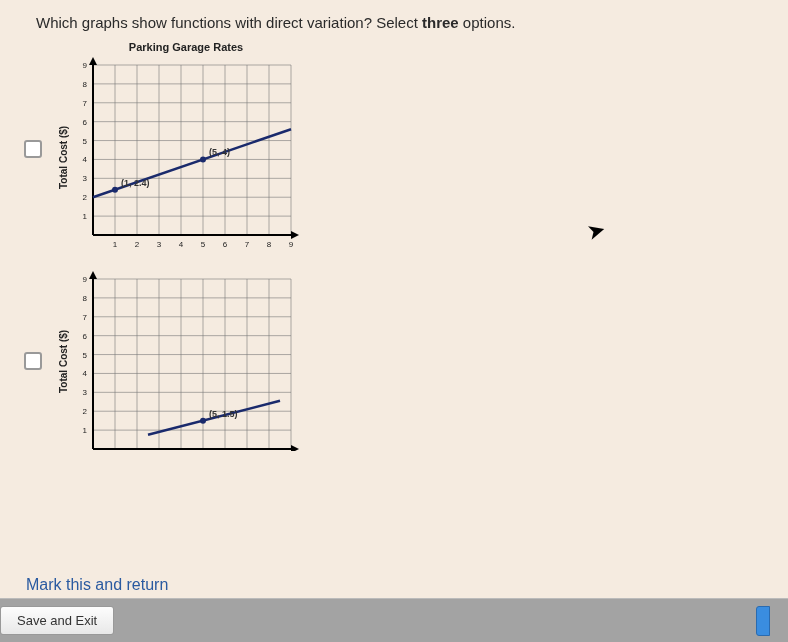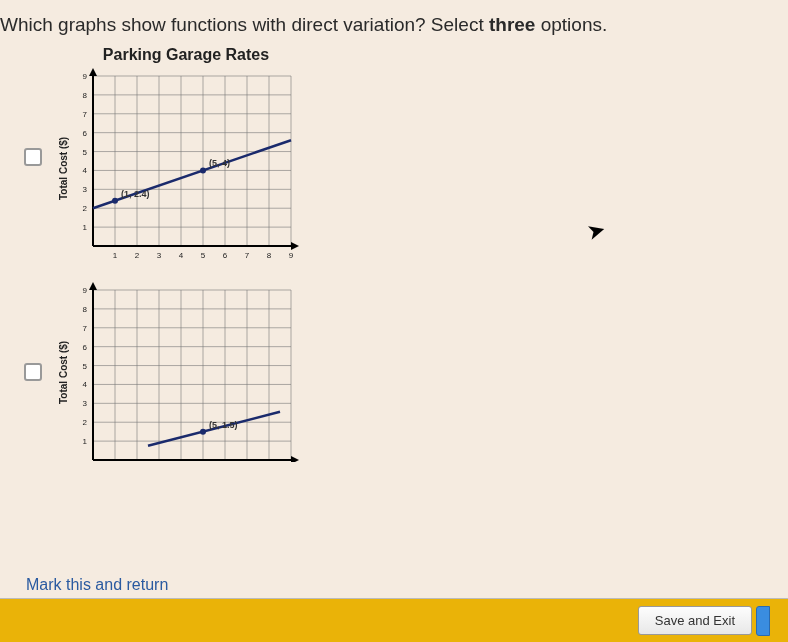--- a/index.html
+++ b/index.html
@@ -6,22 +6,23 @@
   body {
     width: 788px;
     height: 642px;
     background: #f5ebe0;
     font-family: Arial, Helvetica, sans-serif;
     position: relative;
     overflow: hidden;
   }
   .question {
     padding: 14px 8px 10px 0;
-    font-size: 19px;
+    font-size: 15px;
     color: #2a2a2a;
+    margin-left: 36px;
   }
   .question strong { font-weight: 700; }
   .content {
     padding-left: 24px;
   }
   .option-row {
     display: flex;
     align-items: center;
     margin-bottom: 14px;
   }
@@ -32,21 +33,21 @@
     border-radius: 3px;
     background: #fff;
     margin-right: 14px;
     flex: 0 0 18px;
     align-self: center;
   }
   .chart-wrap {
     width: 260px;
   }
   .chart-title {
-    font-size: 16px;
+    font-size: 11px;
     font-weight: 700;
     color: #222;
     text-align: center;
     margin-bottom: 4px;
   }
   .chart-body {
     display: flex;
   }
   .y-label {
     font-size: 10px;
@@ -63,27 +64,27 @@
     font-weight: 700;
     color: #222;
     text-align: center;
     margin-top: 2px;
     margin-left: 18px;
   }
   .footer {
     position: absolute;
     left: 0; right: 0; bottom: 0;
     height: 44px;
-    background: #eab308;
+    background: #a3a3a3;
     border-top: 1px solid #bbb;
     display: flex;
-    justify-content: flex-end;
+    justify-content: space-between;
     align-items: center;
     padding-right: 18px;
-    gap: 4px;
+    gap: 10px;
   }
   .btn {
     background: linear-gradient(#fdfdfd,#e8e8e8);
     border: 1px solid #999;
     border-radius: 3px;
     font-size: 13px;
     color: #333;
     padding: 6px 16px;
     cursor: pointer;
   }

